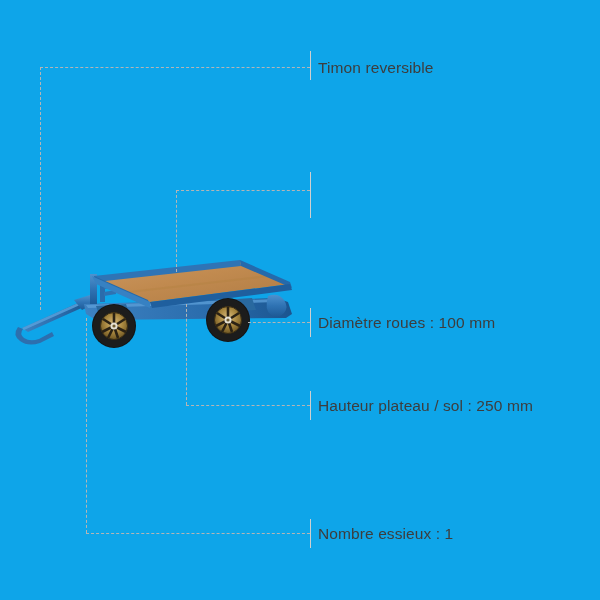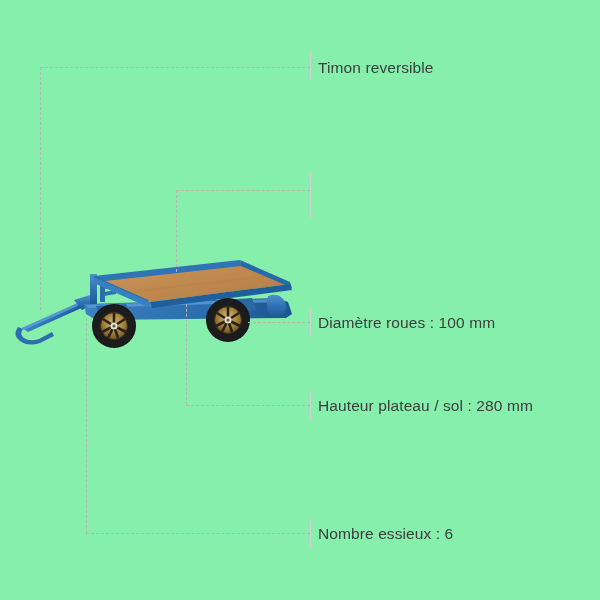--- a/index.html
+++ b/index.html
@@ -7,21 +7,21 @@
     padding: 0;
     background: #ffffff;
   }
   body {
     font-family: "Liberation Sans", sans-serif;
   }
   #stage {
     position: relative;
     width: 600px;
     height: 600px;
-    background: #86efac;
+    background: #0ea5e9;
     overflow: hidden;
   }
 
   
   .lead-h {
     position: absolute;
     height: 0;
     border-top: 1px dashed #b5b5b5;
   }
   .lead-v {
@@ -181,17 +181,17 @@
   <div class="tick" style="left:310px; top:172px; height:46px;"></div>
   <div class="tick" style="left:310px; top:308px; height:29px;"></div>
   <div class="tick" style="left:310px; top:391px; height:29px;"></div>
   <div class="tick" style="left:310px; top:519px; height:29px;"></div>
 
   <div class="callout" style="top:57px;">Timon reversible</div>
 
 
   <div class="callout" style="top:312px;">Diamètre roues : 100 mm</div>
 
-  <div class="callout" style="top:395px;">Hauteur plateau / sol : 280 mm</div>
+  <div class="callout" style="top:395px;">Hauteur plateau / sol : 250 mm</div>
 
-  <div class="callout" style="top:523px;">Nombre essieux : 6</div>
+  <div class="callout" style="top:523px;">Nombre essieux : 1</div>
 
 </div>
 
 </body></html>

